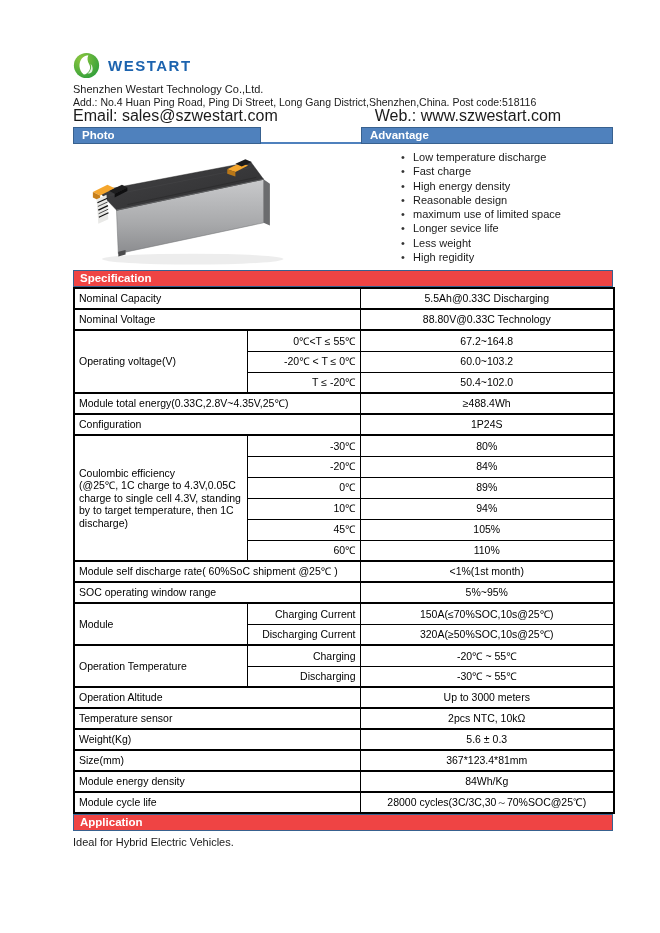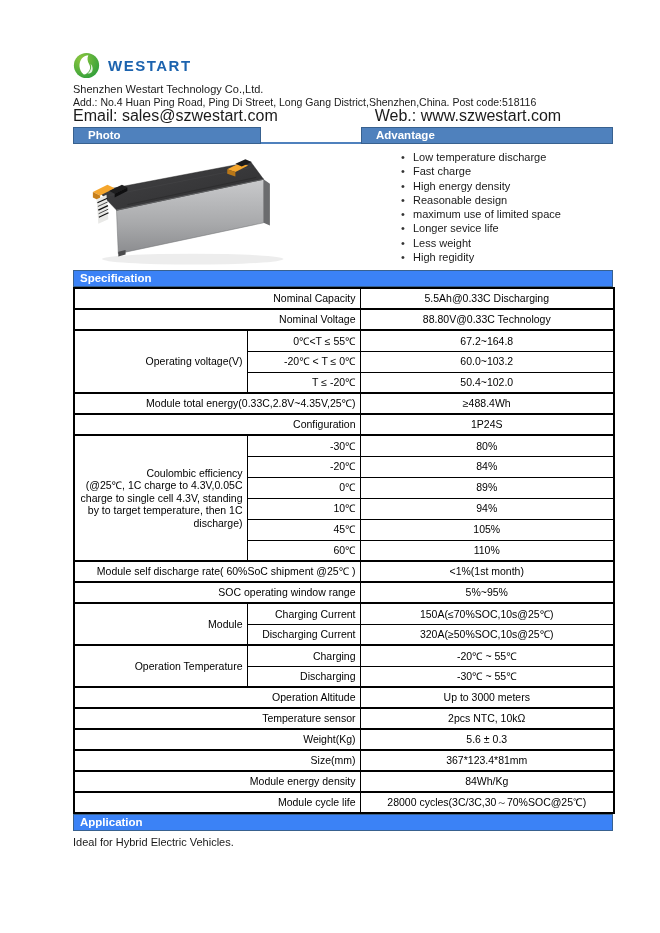--- a/index.html
+++ b/index.html
@@ -26,21 +26,21 @@
   .company-line { font-size:11px; color:#1a1a1a; margin-top:3px; line-height:13px; }
   .address-line { font-size:10.5px; color:#1a1a1a; line-height:13px; }
   .contact-line { font-size:16px; color:#1a1a1a; line-height:13px; display:flex;gap:35px; }
   .contact-line .web { margin-left:62px; }
 
   
   .bars-row { display:flex; margin-top:5px; height:17px; }
   .bar {
     background:#4f81bd; border:1px solid #38618f;
     color:#ffffff; font-weight:bold; font-size:11.5px;
-    line-height:15px; padding-left:14px;
+    line-height:15px; padding-left:8px;
     height:17px;
   }
   .bar-photo { width:188px; }
   .bar-gap { width:100px; border-bottom:2px solid #4f81bd; }
   .bar-advantage { width:252px; }
 
   
   .photo-adv-row { display:flex; height:126px; }
   .photo-cell { width:288px; position:relative; }
   .battery-svg { position:absolute; left:18px; top:8px; }
@@ -49,36 +49,36 @@
   .adv-list li {
     font-size:11px; line-height:14.3px; color:#1a1a1a;
     position:relative; padding-left:12px;
   }
   .adv-list li::before {
     content:"•"; position:absolute; left:0; top:0; color:#333; font-size:11px;
   }
 
   
   .section-bar {
-    background:#3b82f6; border:1px solid #38618f;
+    background:#ef4444; border:1px solid #38618f;
     color:#fff; font-weight:bold; font-size:11.5px;
     line-height:15px; height:17px; padding-left:6px; width:540px;
   }
   table.spec {
     width:540px; border-collapse:collapse; table-layout:fixed;
     border:2px solid #000;
   }
   table.spec td {
     border:1px solid #000;
     font-size:10.5px; line-height:12.5px;
     height:21px; padding:1px 4px;
     color:#000; overflow:hidden;
   }
   table.spec tr.major td { border-top:2px solid #000; }
-  td.lbl { text-align:right;margin-left:28px; }
+  td.lbl { text-align:left;margin-left:28px; }
   td.cond { text-align:right; }
   td.val { text-align:center; }
   col.c1 { width:173px; } col.c2 { width:113px; } col.c3 { width:254px; }
 
   
   .app-text { font-size:11px; margin-top:4px; line-height:14px; }
   .footer-line {
     position:absolute; right:56px; top:874px;
     font-size:11px; color:#1a1a1a;
   }

